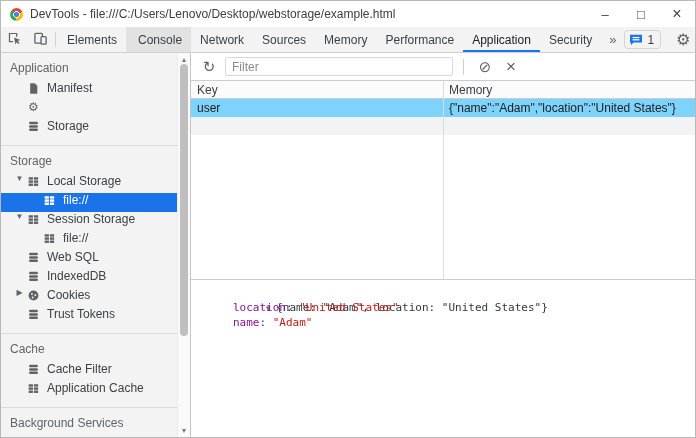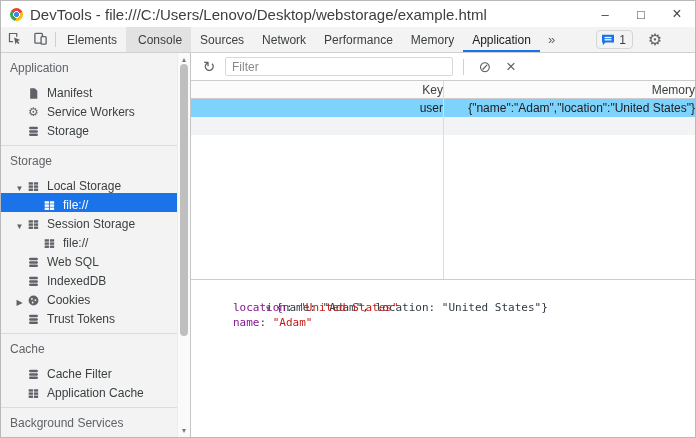--- a/index.html
+++ b/index.html
@@ -5,21 +5,21 @@
   * { margin:0; padding:0; box-sizing:border-box; }
   html,body { background:#e9e9e9; font-family:"Liberation Sans","DejaVu Sans",sans-serif; }
   .window { width:696px; height:438px; background:#fff; border:1px solid #b9b9b9; display:flex; flex-direction:column; overflow:hidden; }
 
   
   .titlebar { height:26px; flex:none; background:#fff; display:flex; align-items:center; padding-left:9px; }
   .chrome-logo { width:13px; height:13px; border-radius:50%; flex:none; margin-right:7px;
     background:
       radial-gradient(circle at 50% 50%, #4285f4 0 2.6px, #fff 2.6px 3.6px, rgba(0,0,0,0) 3.6px),
       conic-gradient(from -45deg, #ea4335 0 110deg, #fbbc05 0 235deg, #34a853 0 360deg); }
-  .title-text { font-size:15px; color:#3c4043; white-space:nowrap; overflow:hidden; }
+  .title-text { font-size:12px; color:#3c4043; white-space:nowrap; overflow:hidden; }
   .win-controls { margin-left:auto; display:flex; height:100%; }
   .win-btn { width:36px; height:100%; display:flex; align-items:center; justify-content:center; font-size:13px; color:#444; }
   .win-btn.close-b { font-size:16px; }
 
   
   .tabbar { height:26px; flex:none; background:#f3f3f3; border-bottom:1px solid #d0d0d0; display:flex; align-items:stretch; font-size:12px; color:#3c4043; }
   .tbicon { width:26px; display:flex; align-items:center; justify-content:center; flex:none; }
   .vsep { width:1px; background:#d0d0d0; margin:5px 2px; flex:none; }
   .tab { padding:0 9px; display:flex; align-items:center; border-bottom:2px solid transparent; padding-top:2px; white-space:nowrap; }
   .tab.hover { background:#e2e2e2;padding-left:12px; }
@@ -33,21 +33,21 @@
 
   
   .content { flex:1; display:flex; min-height:0; }
 
   
   .sidebar { width:190px; flex:none; background:#f3f3f3; border-right:1px solid #c5c5c5; position:relative; font-size:12px; overflow:hidden; }
   .sb-inner { margin-right:13px; }
   .section { padding-bottom:7px; }
   .section + .section { border-top:1px solid #dcdcdc; }
   .sec-title { color:#5f6368; padding:8px 0 6px 9px; }
-  .item { height:19px; display:flex; align-items:flex-end; color:#3c4043; white-space:nowrap; }
+  .item { height:19px; display:flex; align-items:flex-start; color:#3c4043; white-space:nowrap; }
   .item.d1 { padding-left:12px; }
   .item.d2 { padding-left:28px; }
   .exp { width:13px; flex:none; text-align:center; font-size:8px; color:#5f6368; }
   .icn { width:15px; height:14px; flex:none; margin-right:6px; display:flex; align-items:center; justify-content:center; }
   .icn svg { width:13px; height:13px; fill:#5f6368; }
   .icn svg .h { fill:#f3f3f3; }
   .ug { color:#5f6368; line-height:1; }
   .item.sel { background:#1a73e8; color:#fff; }
   .item.sel .icn svg { fill:#fff; }
   .item.sel .exp, .item.sel .ug { color:#fff; }
@@ -63,21 +63,21 @@
   .refresh-g { font-size:15px; }
   .filter-input { margin-left:3px; width:228px; height:19px; border:1px solid #d8d8d8; border-radius:2px; font-family:inherit; font-size:12px; padding:0 6px; color:#000000; outline:none; background:#fff; }
   .filter-input::placeholder { color:#8a8a8a; }
   .tsep { width:1px; height:16px; background:#d0d0d0; margin:0 8px 0 10px; flex:none; }
   .block-g { font-size:15px; }
   .x-g { font-size:17px; }
 
   .datagrid { flex:1; position:relative; overflow:hidden; font-size:12px; min-height:0; }
   .col-line { position:absolute; left:50%; top:0; bottom:0; width:1px; background:#dcdcdc; }
   .dg-header { height:18px; display:flex; border-bottom:1px solid #ccc; background:#fbfbfb; color:#3c4043; }
-  .dg-cell { flex:1 1 50%; padding:2px 0 0 6px; overflow:hidden; white-space:nowrap;text-align:right; }
+  .dg-cell { flex:1 1 50%; padding:2px 0 0 6px; overflow:hidden; white-space:nowrap; }
   .dg-row { height:18px; display:flex; color:#202124; }
   .dg-row.sel { background:#7dd3fc; }
   .stripe-row { height:18px; background:#f1f3f4; }
 
   .preview { height:158px; flex:none; border-top:1px solid #ccc; background:#fff; font-family:"DejaVu Sans Mono","Liberation Mono",monospace; font-size:11px; color:#303942; padding:5px 0 0 7px; overflow:hidden; }
   .pv-line { height:15px; line-height:15px; white-space:pre; }
   .pv-tri { display:inline-block; font-size:8px; color:#6e6e6e; width:12px; font-family:"Liberation Sans",sans-serif; }
   .pv-prop { padding-left:27px; }
   .pv-name { color:#881391;margin-left:8px; }
   .pv-val { color:#c41a16; }
@@ -107,25 +107,26 @@
     <span class="tbicon">
         <span><svg width="15" height="15" viewBox="0 0 16 16">
             <rect x="2" y="2.5" width="8" height="10.5" rx="1" fill="none" stroke="#5f6368" stroke-width="1.4"></rect>
             <rect x="8.6" y="6" width="5.4" height="8" rx="1" fill="#f3f3f3" stroke="#5f6368" stroke-width="1.4"></rect>
           </svg></span>
       </span>
     <span class="vsep"></span>
     <div id="tabs" style="display:flex;align-items:stretch;">
         <div class="tab">Elements</div>
         <div class="tab hover">Console</div>
+        <div class="tab">Network</div>
         <div class="tab">Sources</div>
-        <div class="tab">Network</div>
+        <div class="tab">Memory</div>
         <div class="tab">Performance</div>
-        <div class="tab">Memory</div>
         <div class="tab active">Application</div>
+        <div class="tab">Security</div>
       </div>
     <span class="more-tabs">»</span>
     <div class="tb-right">
       <span class="issues-badge">
         <svg viewBox="0 0 16 14">
             <path d="M1 1h14v9H5l-3 3v-3H1z" fill="#1a73e8"></path>
             <rect x="4" y="3.4" width="8" height="1.5" fill="#fff"></rect>
             <rect x="4" y="6" width="8" height="1.5" fill="#fff"></rect>
           </svg>
         <span class="issues-count">1</span>
@@ -151,21 +152,20 @@
                   <path d="M3.4 1.3h4.9l2.8 2.8v8.6H3.4z"></path>
                 </svg>
               </span>
               <span class="lbl">Manifest</span>
             </div>
             <div class="item d1">
               <span class="exp"></span>
               <span class="icn">
                 <span class="ug" style="font-size:12px">⚙</span>
               </span>
-              <span class="lbl">Service Workers</span>
             </div>
             <div class="item d1">
               <span class="exp"></span>
               <span class="icn">
                 <svg viewBox="0 0 14 14">
                   <rect x="2.2" y="1.9" width="9.6" height="2.7" rx="1.35"></rect>
                   <rect x="2.2" y="5.55" width="9.6" height="2.7" rx="1.35"></rect>
                   <rect x="2.2" y="9.2" width="9.6" height="2.7" rx="1.35"></rect>
                 </svg>
               </span>

